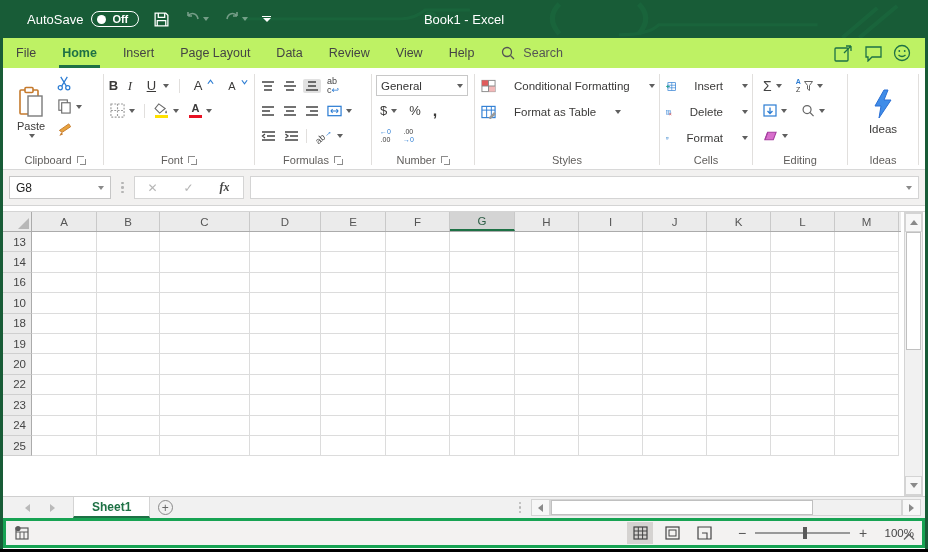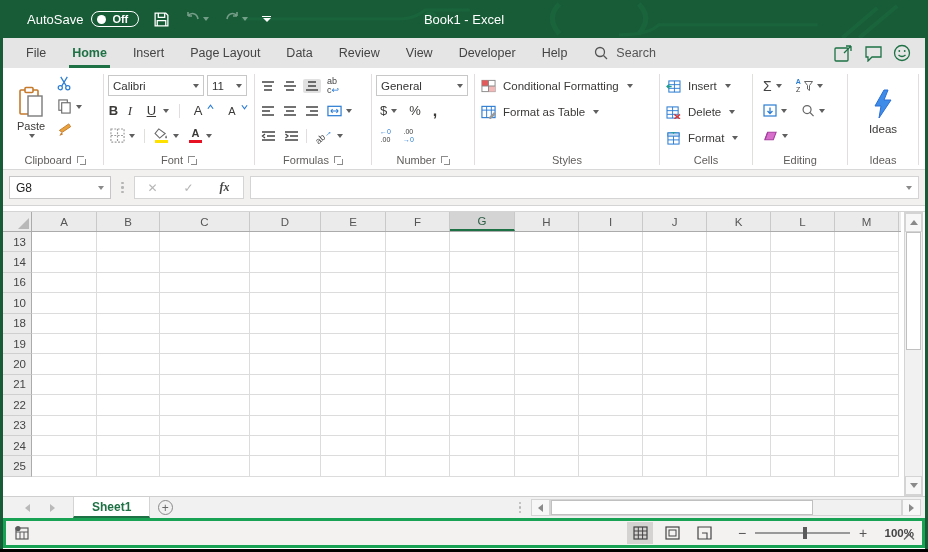--- a/index.html
+++ b/index.html
@@ -25,22 +25,22 @@
   .tri-down { width:0; height:0; border-left:4px solid transparent; border-right:4px solid transparent;
     border-top:4px solid #fff; }
   .tb-title { position:absolute; left:0; right:0; text-align:center; font-size:13px; z-index:0; }
   .tb-right { margin-left:auto; display:flex; align-items:center; gap:0; z-index:1; }
   .tb-user { font-size:13px; margin-right:28px; }
   .tb-btn { width:44px; height:38px; display:flex; align-items:center; justify-content:center; color:#fff; }
   .maxbox { width:11px; height:11px; border:1.5px solid #fff; }
   .minbar { width:12px; height:1.5px; background:#fff; }
 
   
-  .tabsrow { height:30px; background:#e5e5e5; display:flex; align-items:stretch; font-size:12.5px;
-    color:#444; padding-left:10px; }
+  .tabsrow { height:30px; background:#bef264; display:flex; align-items:stretch; font-size:12.5px;
+    color:#444; }
   .rtab { padding:0 13px; display:flex; align-items:center; position:relative; cursor:default; }
   .rtab.active { color:var(--accent); font-weight:bold; }
   .rtab.active::after { content:""; position:absolute; left:10px; right:10px; bottom:0;
     height:3px; background:var(--accent); }
   .searchbox { display:flex; align-items:center; gap:8px; margin-left:14px; color:#555; }
   .tabs-right { margin-left:auto; display:flex; align-items:center; gap:10px; padding-right:14px; }
   .greenicon { color:var(--accent); display:flex; align-items:center; justify-content:center; }
 
   
   .ribbon { height:102px; background:#fff; border-bottom:1px solid #d8d8d8; display:flex;
@@ -62,21 +62,21 @@
   .dd { width:0; height:0; border-left:3.5px solid transparent; border-right:3.5px solid transparent;
     border-top:4px solid #5f5f5f; margin-left:1px; }
   .selectbox { background:#fff; border:1px solid #c8c8c8; height:21px; display:flex;
     align-items:center; padding:0 4px; font-size:11.5px; color:#333; }
   .selectbox .dd { margin-left:auto; }
   .bigbtn { display:flex; flex-direction:column; align-items:center; justify-content:center;
     gap:2px; padding:2px 6px; }
   .fontbtn { font-size:13px; width:16px; text-align:center; }
   .colorbar { display:flex; flex-direction:column; align-items:center; line-height:1; }
   .colorbar .bar { width:13px; height:3.5px; margin-top:1px; }
-  .stylerow { display:flex; align-items:center; gap:7px; height:22px; white-space:nowrap; font-size:11.5px; }
+  .stylerow { display:flex; align-items:center; gap:18px; height:22px; white-space:nowrap; font-size:11.5px; }
   .minitxt { font-size:7px; line-height:1.05; color:#3b3a39; text-align:center; }
   .minitxt .b { color:#2b7cd3; }
   .ideasbtn { display:flex; flex-direction:column; align-items:center; justify-content:center;
     gap:4px; padding:4px 10px; font-size:11.5px; }
   .collapse { position:absolute; right:10px; bottom:6px; color:#666; }
 
   
   .formularow { height:36px; background:#f2f1f0; border-bottom:1px solid #d4d4d4; display:flex;
     align-items:center; padding:0 6px; gap:6px; }
   .namebox { width:102px; height:23px; background:#fff; border:1px solid #c6c6c6; display:flex;
@@ -133,21 +133,21 @@
   
   .statusbar { height:30px; background:#f3f2f1; border:3px solid var(--hl); display:flex;
     align-items:center; padding:0 8px; font-size:11.5px; color:#444; }
   .sb-right { margin-left:auto; display:flex; align-items:center; gap:6px; }
   .viewbtn { width:26px; height:22px; display:flex; align-items:center; justify-content:center; }
   .viewbtn.sel { background:#d5d3d1; }
   .zoomctl { display:flex; align-items:center; gap:8px; margin-left:14px; }
   .ztrack { position:relative; width:95px; height:2px; background:#999; }
   .zhandle { position:absolute; left:50%; top:-5px; width:4px; height:12px; background:#5a5a5a; }
   .zsign { font-size:14px; color:#555; width:10px; text-align:center; }
-  .zoomlabel { width:40px; text-align:right;font-weight:bold; }
+  .zoomlabel { width:40px; text-align:right; }
 </style>
 </head>
 <body>
 
 <div id="window">
 
   <div class="titlebar">
     <svg class="deco" viewBox="0 0 928 38" preserveAspectRatio="none">
       <path d="M240 19 L400 19 Q415 19 425 10 L470 10" stroke="#1b6b40" stroke-width="3" fill="none"></path>
       <circle cx="430" cy="19" r="6" fill="none" stroke="#1b6b40" stroke-width="3"></circle>
@@ -189,21 +189,20 @@
   </div>
 
   <div class="tabsrow">
     <div class="rtab">File</div>
     <div class="rtab active">Home</div>
     <div class="rtab">Insert</div>
     <div class="rtab">Page Layout</div>
     <div class="rtab">Data</div>
     <div class="rtab">Review</div>
     <div class="rtab">View</div>
-    <div class="rtab">Developer</div>
     <div class="rtab">Help</div>
     <div class="searchbox">
       <svg width="14" height="14" viewBox="0 0 14 14">
           <circle cx="6" cy="6" r="4.5" stroke="#555" fill="none" stroke-width="1.3"></circle>
           <path d="M9.5 9.5 L13 13" stroke="#555" stroke-width="1.3"></path>
         </svg>
       <span>Search</span>
     </div>
     <div class="tabs-right">
       <span class="greenicon">
@@ -266,30 +265,20 @@
       </div>
       <div class="glabel">
           <span>Clipboard</span>
           <span class="launcher"></span>
         </div>
     </div>
     <div class="vsep"></div>
 
     <div class="rgroup" style="width:150px;">
       <div class="content col3" style="flex-direction:column;">
-        <div class="rrow" style="gap:3px;">
-          <div class="selectbox" style="width:96px;">
-            <span>Calibri</span>
-              <span class="dd"></span>
-          </div>
-          <div class="selectbox" style="width:40px;">
-            <span>11</span>
-              <span class="dd"></span>
-          </div>
-        </div>
         <div class="rrow">
           <span class="fontbtn" style="font-weight:bold;">B</span>
           <span class="fontbtn" style="font-style:italic; font-family:'Liberation Serif',serif;">I</span>
           <span class="btn">
               <span class="fontbtn" style="text-decoration:underline;">U</span>
               <span class="dd"></span>
             </span>
           <span class="vsep" style="height:14px; margin:0 2px;"></span>
           <span class="btn">
               <span class="fontbtn">A</span>
@@ -725,36 +714,20 @@
             <div class="cell" style="width: 64px;"></div>
             <div class="cell" style="width: 65px;"></div>
             <div class="cell" style="width: 64px;"></div>
             <div class="cell" style="width: 64px;"></div>
             <div class="cell" style="width: 64px;"></div>
             <div class="cell" style="width: 64px;"></div>
             <div class="cell" style="width: 64px;"></div>
             <div class="cell" style="width: 64px;"></div>
           </div>
           <div class="grow">
-            <div class="row-h">21</div>
-            <div class="cell" style="width: 65px;"></div>
-            <div class="cell" style="width: 63px;"></div>
-            <div class="cell" style="width: 90px;"></div>
-            <div class="cell" style="width: 71px;"></div>
-            <div class="cell" style="width: 65px;"></div>
-            <div class="cell" style="width: 64px;"></div>
-            <div class="cell" style="width: 65px;"></div>
-            <div class="cell" style="width: 64px;"></div>
-            <div class="cell" style="width: 64px;"></div>
-            <div class="cell" style="width: 64px;"></div>
-            <div class="cell" style="width: 64px;"></div>
-            <div class="cell" style="width: 64px;"></div>
-            <div class="cell" style="width: 64px;"></div>
-          </div>
-          <div class="grow">
             <div class="row-h">22</div>
             <div class="cell" style="width: 65px;"></div>
             <div class="cell" style="width: 63px;"></div>
             <div class="cell" style="width: 90px;"></div>
             <div class="cell" style="width: 71px;"></div>
             <div class="cell" style="width: 65px;"></div>
             <div class="cell" style="width: 64px;"></div>
             <div class="cell" style="width: 65px;"></div>
             <div class="cell" style="width: 64px;"></div>
             <div class="cell" style="width: 64px;"></div>

